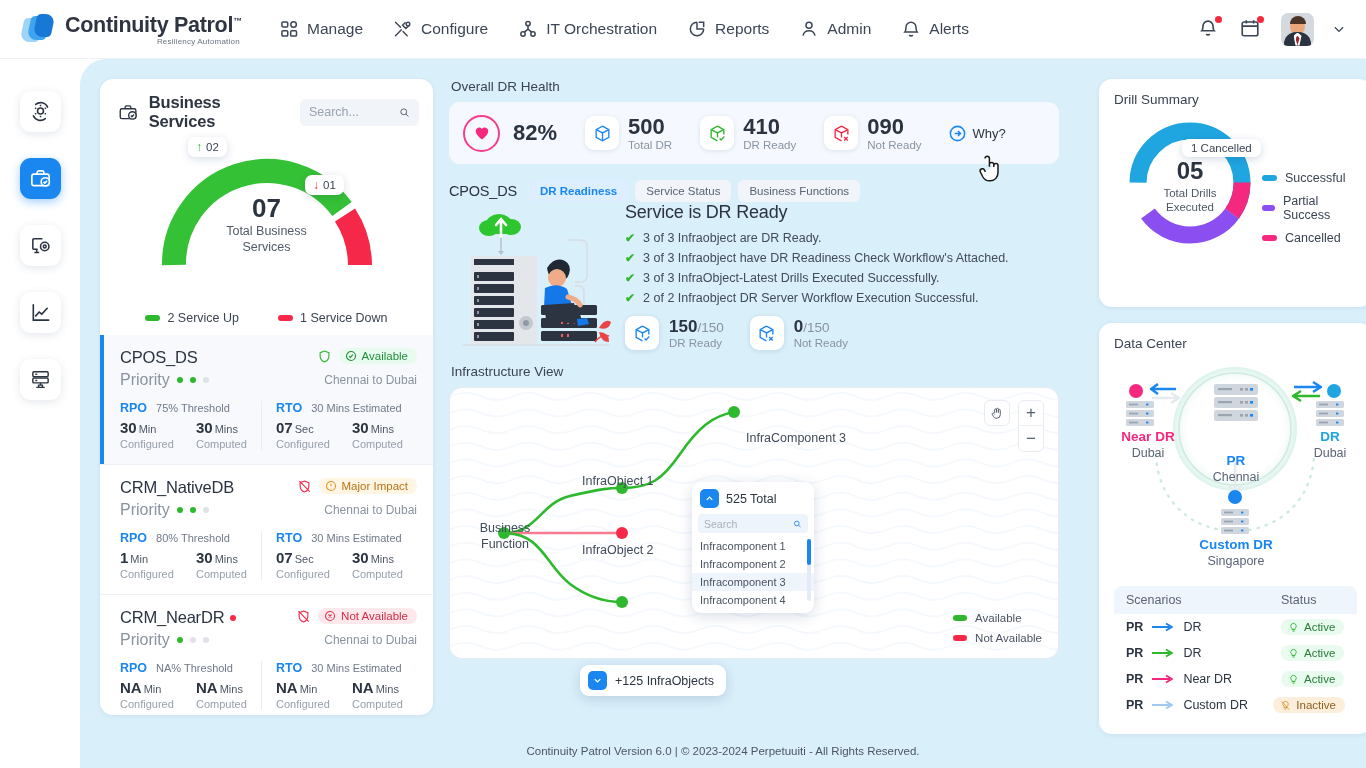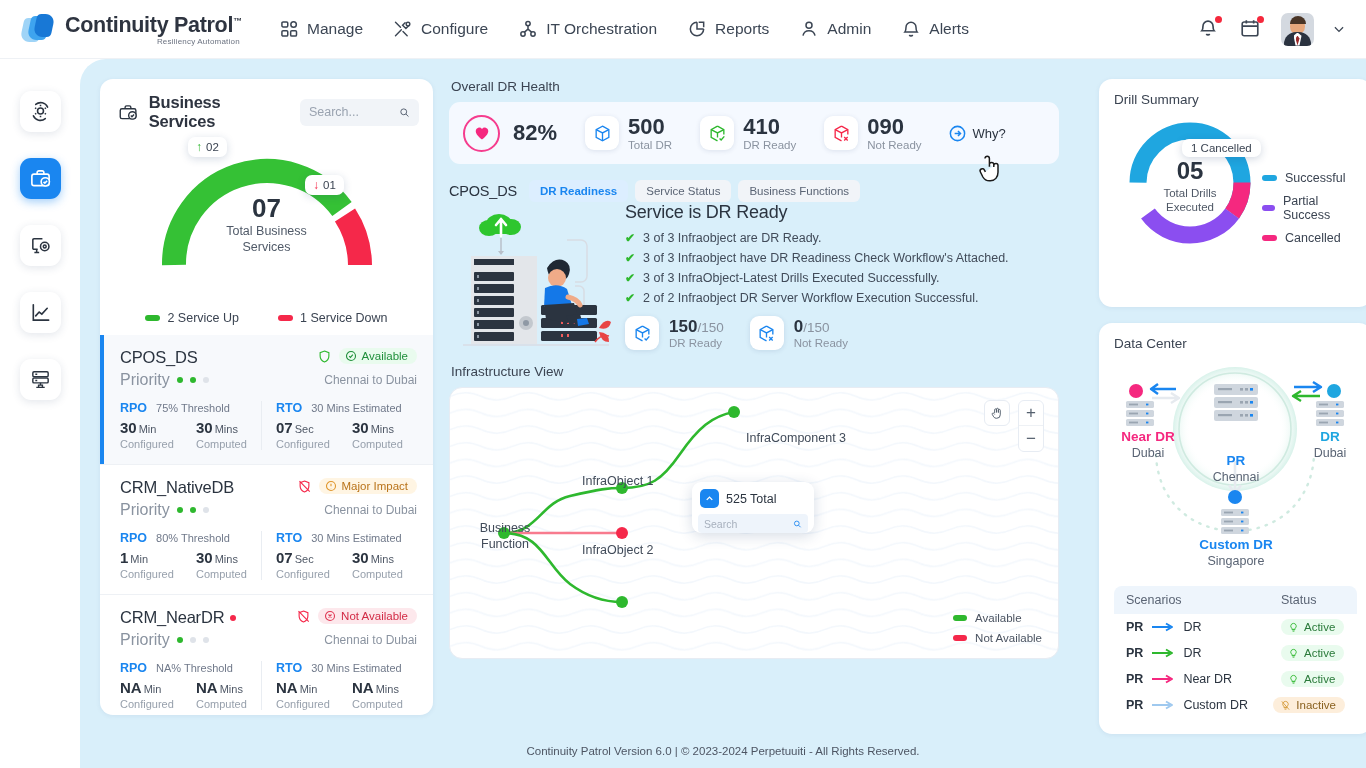--- a/index.html
+++ b/index.html
@@ -1190,20 +1190,36 @@
       </div>
       <div class="pop-total">525 Total</div>
     </div>
     <div class="pop-search">
       <input placeholder="Search" style="">
       <svg width="10" height="10" viewBox="0 0 24 24" fill="none" stroke="#1a86f0" stroke-width="2.4">
           <circle cx="10.5" cy="10.5" r="6.5"></circle>
           <path d="M15.4 15.4L21 21"></path>
         </svg>
     </div>
+    <div class="pop-list">
+      <div class="pop-sb-track"></div>
+      <div class="pop-sb"></div>
+      <div class="pop-item">Infracomponent 1</div>
+      <div class="pop-item">Infracomponent 2</div>
+      <div class="pop-item sel">Infracomponent 3</div>
+      <div class="pop-item">Infracomponent 4</div>
+    </div>
   </div>
 
+  <div class="expander">
+    <div class="exp-chip">
+      <svg width="11" height="11" viewBox="0 0 24 24" fill="none" stroke="#fff" stroke-width="3">
+          <path d="M6 9l6 6 6-6"></path>
+        </svg>
+    </div>
+    <div class="exp-lbl">+125 InfraObjects</div>
+  </div>
 
   <svg class="cursor" width="26" height="32" viewBox="0 0 26 32">
     <path d="M8 4.5c0-1.3 1-2.3 2.2-2.3s2.2 1 2.2 2.3v8.3m0-2.2c0-1.2 1-2.2 2.2-2.2s2.2 1 2.2 2.2v2.4m0-1.4c0-1.2 1-2.2 2.2-2.2S21 10.4 21 11.6v6.6c0 5-3 8.6-7.6 8.6h-1c-3 0-5-1.2-6.5-3.8L3.4 18c-.6-1.1-.2-2.4.9-3s2.4-.2 3 .9l1.1 2" fill="#ffffff" stroke="#1a1a1a" stroke-width="1.5" stroke-linejoin="round"></path>
   </svg>
 
 </div>
 
 </body></html>

